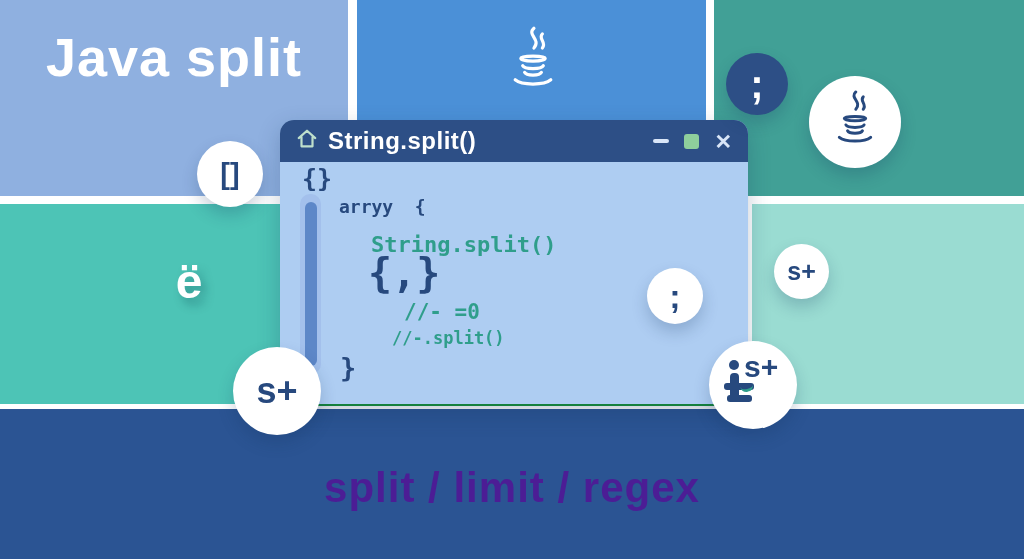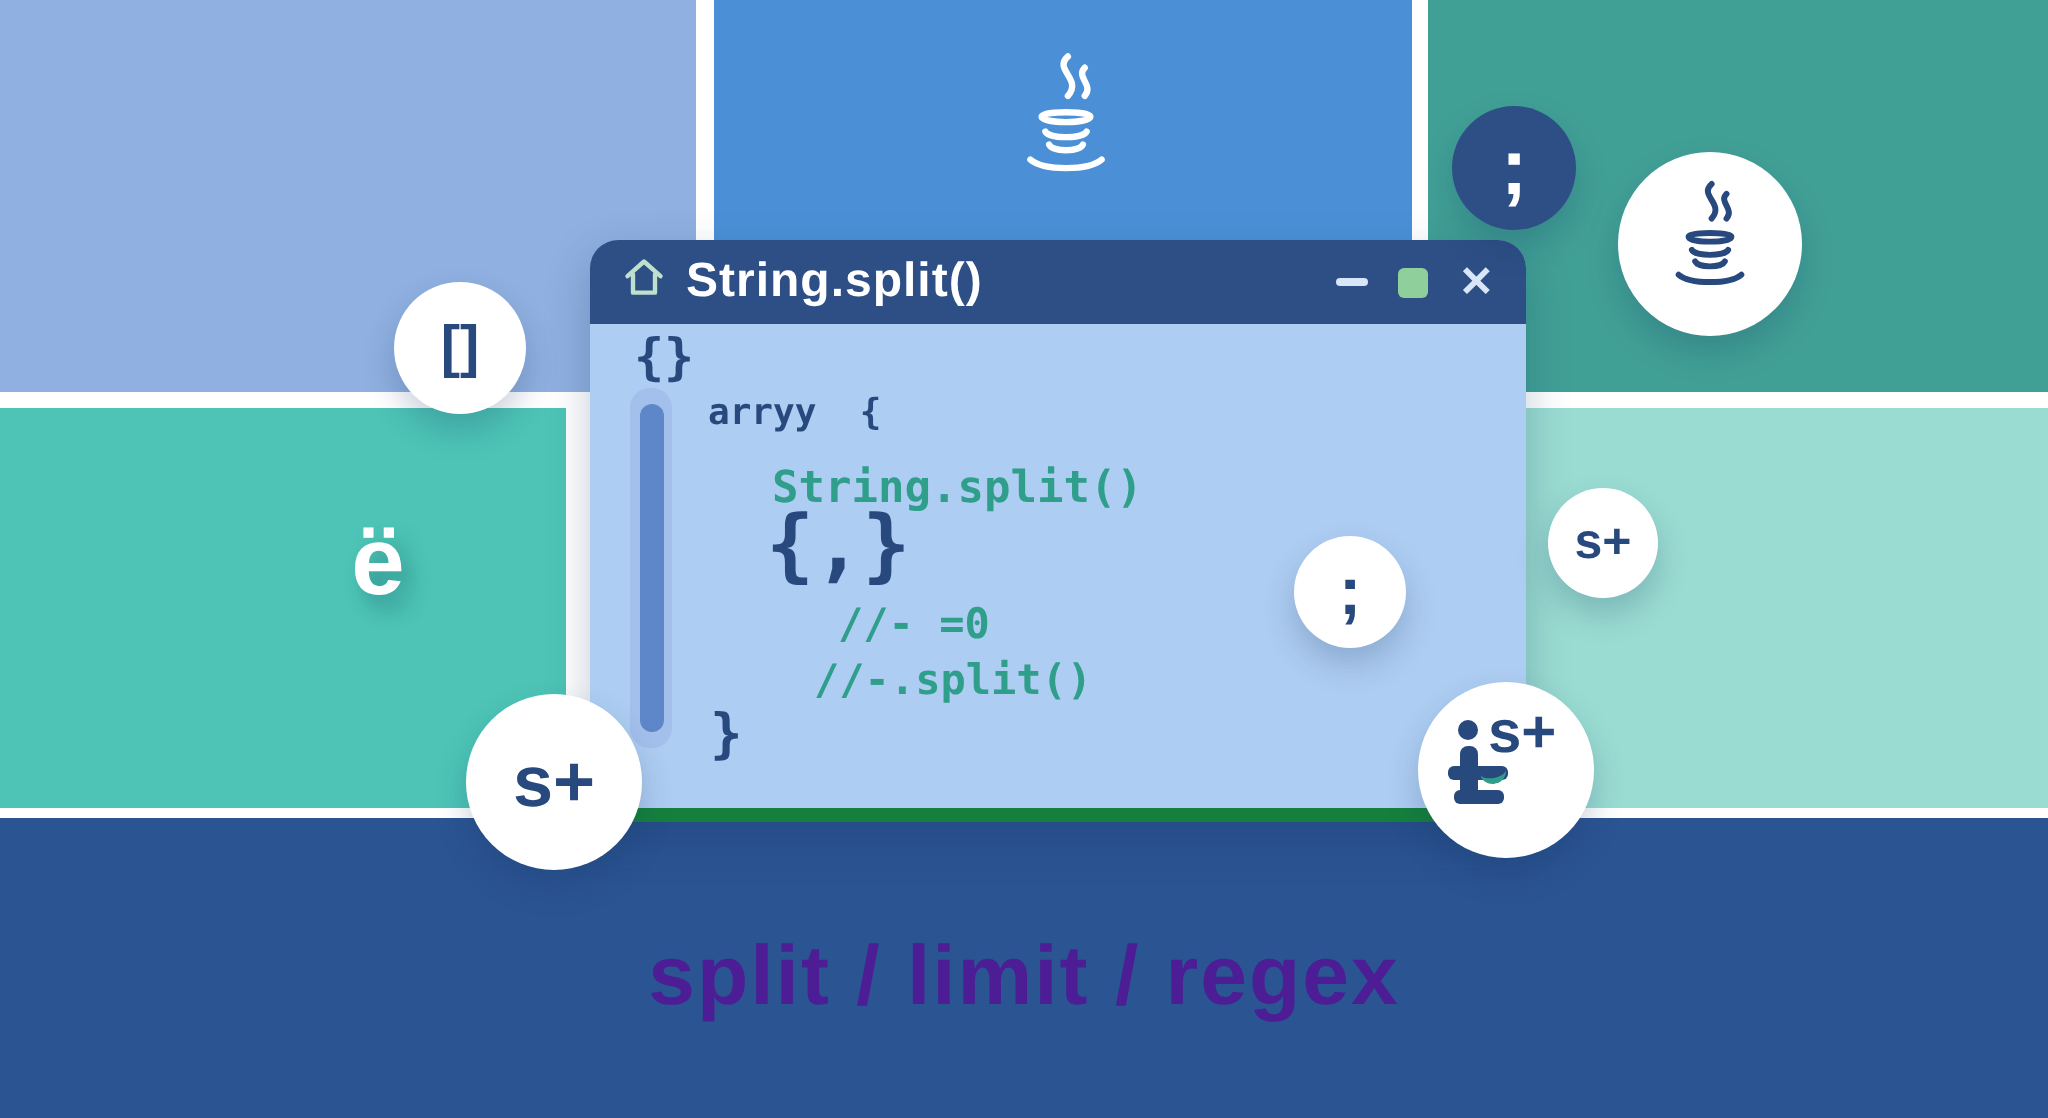--- a/index.html
+++ b/index.html
@@ -12,39 +12,39 @@
   .b-ml{left:0;top:204px;width:283px;height:200px;background:#4dc4b6;}
   .b-mr{left:752px;top:204px;width:272px;height:200px;background:#9adcd2;}
   .b-bot{left:0;top:409px;width:1024px;height:150px;background:#2b5493;}
 
   .java-title{position:absolute;left:0;top:26px;width:348px;text-align:center;
     color:#fff;font-size:54px;font-weight:800;letter-spacing:1px;}
   .banner{position:absolute;left:0;top:464px;width:1024px;text-align:center;
     color:#4c1d95;font-size:42px;font-weight:800;letter-spacing:1px;}
 
   
-  .win{position:absolute;left:295px;top:120px;width:468px;height:284px;
+  .win{position:absolute;left:280px;top:120px;width:468px;height:284px;
     background:#aecdf2;border-radius:14px 14px 5px 5px;
-    box-shadow:0 8px 22px rgba(20,50,90,.25);border-bottom:7px solid #15803d;}
+    box-shadow:0 8px 22px rgba(20,50,90,.25);border-bottom:2px solid #15803d;}
   .titlebar{position:absolute;left:0;top:0;width:100%;height:42px;background:#2d4f86;
     border-radius:14px 14px 0 0;display:flex;align-items:center;padding:0 16px;box-sizing:border-box;}
   .win-title{color:#fff;font-size:24px;font-weight:700;margin-left:10px;letter-spacing:.5px;}
   .controls{margin-left:auto;display:flex;align-items:center;gap:15px;}
   .min-bar{width:16px;height:4px;background:#d9e6f8;border-radius:2px;}
   .max-sq{width:15px;height:15px;background:#8ecf9c;border-radius:3px;}
   .close-x{color:#d9e6f8;font-size:21px;font-weight:700;line-height:1;}
 
   .code{position:absolute;white-space:pre;font-family:"DejaVu Sans Mono",monospace;font-weight:bold;}
   .navy{color:#27497e;} .teal{color:#2f9e8b;}
   .sym-braces{left:22px;top:44px;font-size:25px;}
   .l0{left:59px;top:76px;font-size:18px;}
   .l1{left:91px;top:112px;font-size:22px;}
   .l2{left:88px;top:130px;font-size:40px;}
   .l3{left:124px;top:180px;font-size:21px;}
-  .l4{left:112px;top:208px;font-size:21px;}
+  .l4{left:112px;top:208px;font-size:17px;}
   .l5{left:60px;top:232px;font-size:27px;}
   .scroll-track{position:absolute;left:20px;top:74px;width:21px;height:180px;background:#a3c0ec;border-radius:10px;}
   .scroll-thumb{position:absolute;left:25px;top:82px;width:12px;height:164px;background:#5d87c8;border-radius:6px;}
 
   
   .circle{position:absolute;background:#fff;border-radius:50%;display:flex;align-items:center;
     justify-content:center;font-weight:800;color:#27497e;box-shadow:0 8px 16px rgba(20,50,90,.22);}
   .badge-brackets{left:197px;top:141px;width:66px;height:66px;font-size:29px;}
   .badge-splus-left{left:233px;top:347px;width:88px;height:88px;font-size:36px;}
   .badge-semi-top{left:726px;top:53px;width:62px;height:62px;background:#2d4f86;color:#fff;font-size:40px;line-height:1;}
@@ -71,20 +71,21 @@
 
 <div class="stage">
 
   <div class="block b-tl"></div>
   <div class="block b-tm"></div>
   <div class="block b-tr"></div>
   <div class="block b-ml"></div>
   <div class="block b-mr"></div>
   <div class="block b-bot"></div>
 
+  <div class="java-title">Java split</div>
 
   <div class="java-logo-top">
     <svg width="60" height="76" viewBox="0 0 64 80" fill="none">
       <g stroke="#ffffff" stroke-width="3.4" stroke-linecap="round" fill="none">
         <path d="M33 4 c-8 7 8 12 0 21"></path>
         <path d="M42 10 c-5 5 5 9 0 15"></path>
         <path d="M19 36 c0 4 26 4 26 0 c0 -3 -26 -3 -26 0 Z"></path>
         <path d="M21 44 c2 4 20 4 22 0"></path>
         <path d="M23 51 c2 4 16 4 18 0"></path>
         <path d="M13 59 c7 6 31 6 38 0"></path>

